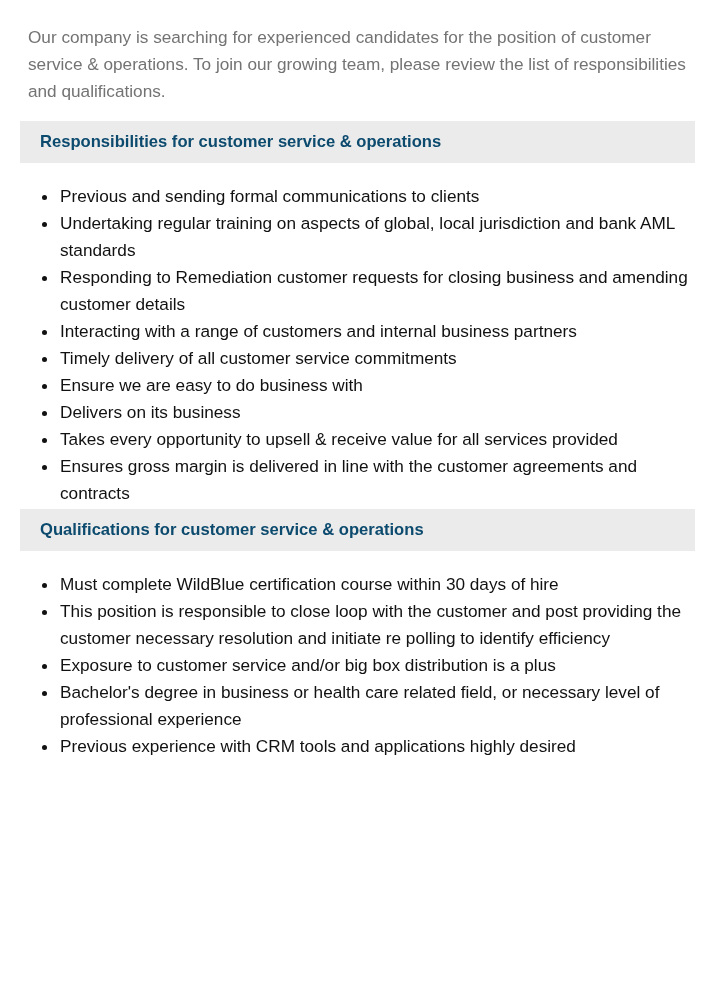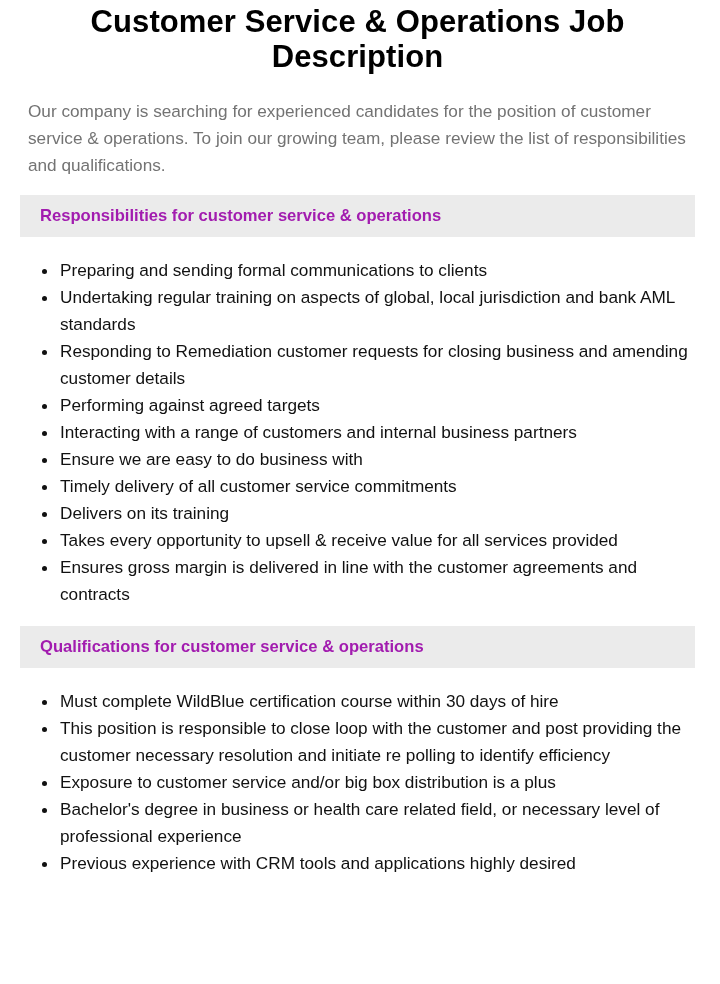--- a/index.html
+++ b/index.html
@@ -36,21 +36,21 @@
     }
     .section-header {
       margin-top: 16px;
       background: #ebebeb;
       height: 42px;
       display: flex;
       align-items: center;
       padding-left: 20px;
       font-size: 16.6px;
       font-weight: bold;
-      color: #a21caf;
+      color: #0c4a6e;
     }
     ul.bullets {
       margin: 20px 0 0 0;
       padding: 0 0 0 40px;
       list-style: none;
     }
     ul.bullets li {
       position: relative;
       font-size: 17.2px;
       line-height: 27px;
@@ -59,40 +59,38 @@
     ul.bullets li::before {
       content: "";
       position: absolute;
       left: -18px;
       top: 12px;
       width: 5px;
       height: 5px;
       border-radius: 50%;
       background: #111111;
     }
-    .section-quals { margin-top: 18px; }
+    .section-quals { margin-top: 2px; }
   </style>
 </head>
 <body>
 
 <div class="page">
-  <h1 class="title">Customer Service &amp; Operations Job Description</h1>
 
   <p class="intro">Our company is searching for experienced candidates for the position of customer service &amp; operations. To join our growing team, please review the list of responsibilities and qualifications.</p>
 
   <div class="section-header">Responsibilities for customer service &amp; operations</div>
   <ul class="bullets">
-    <li>Preparing and sending formal communications to clients</li>
+    <li>Previous and sending formal communications to clients</li>
     <li>Undertaking regular training on aspects of global, local jurisdiction and bank AML standards</li>
     <li>Responding to Remediation customer requests for closing business and amending customer details</li>
-    <li>Performing against agreed targets</li>
     <li>Interacting with a range of customers and internal business partners</li>
+    <li>Timely delivery of all customer service commitments</li>
     <li>Ensure we are easy to do business with</li>
-    <li>Timely delivery of all customer service commitments</li>
-    <li>Delivers on its training</li>
+    <li>Delivers on its business</li>
     <li>Takes every opportunity to upsell &amp; receive value for all services provided</li>
     <li>Ensures gross margin is delivered in line with the customer agreements and contracts</li>
   </ul>
 
   <div class="section-header section-quals">Qualifications for customer service &amp; operations</div>
   <ul class="bullets">
     <li>Must complete WildBlue certification course within 30 days of hire</li>
     <li>This position is responsible to close loop with the customer and post providing the customer necessary resolution and initiate re polling to identify efficiency</li>
     <li>Exposure to customer service and/or big box distribution is a plus</li>
     <li>Bachelor's degree in business or health care related field, or necessary level of professional experience</li>

